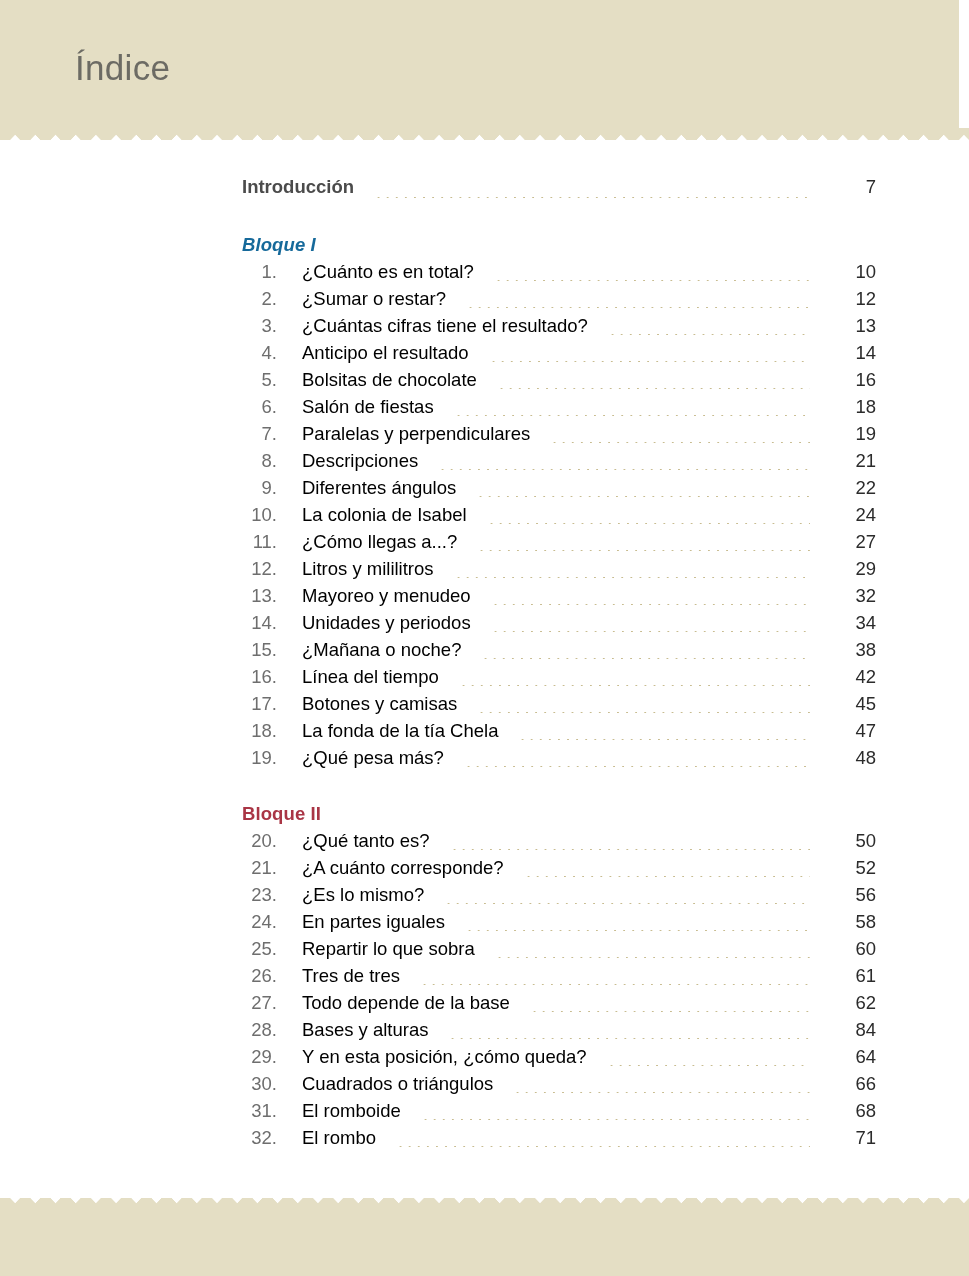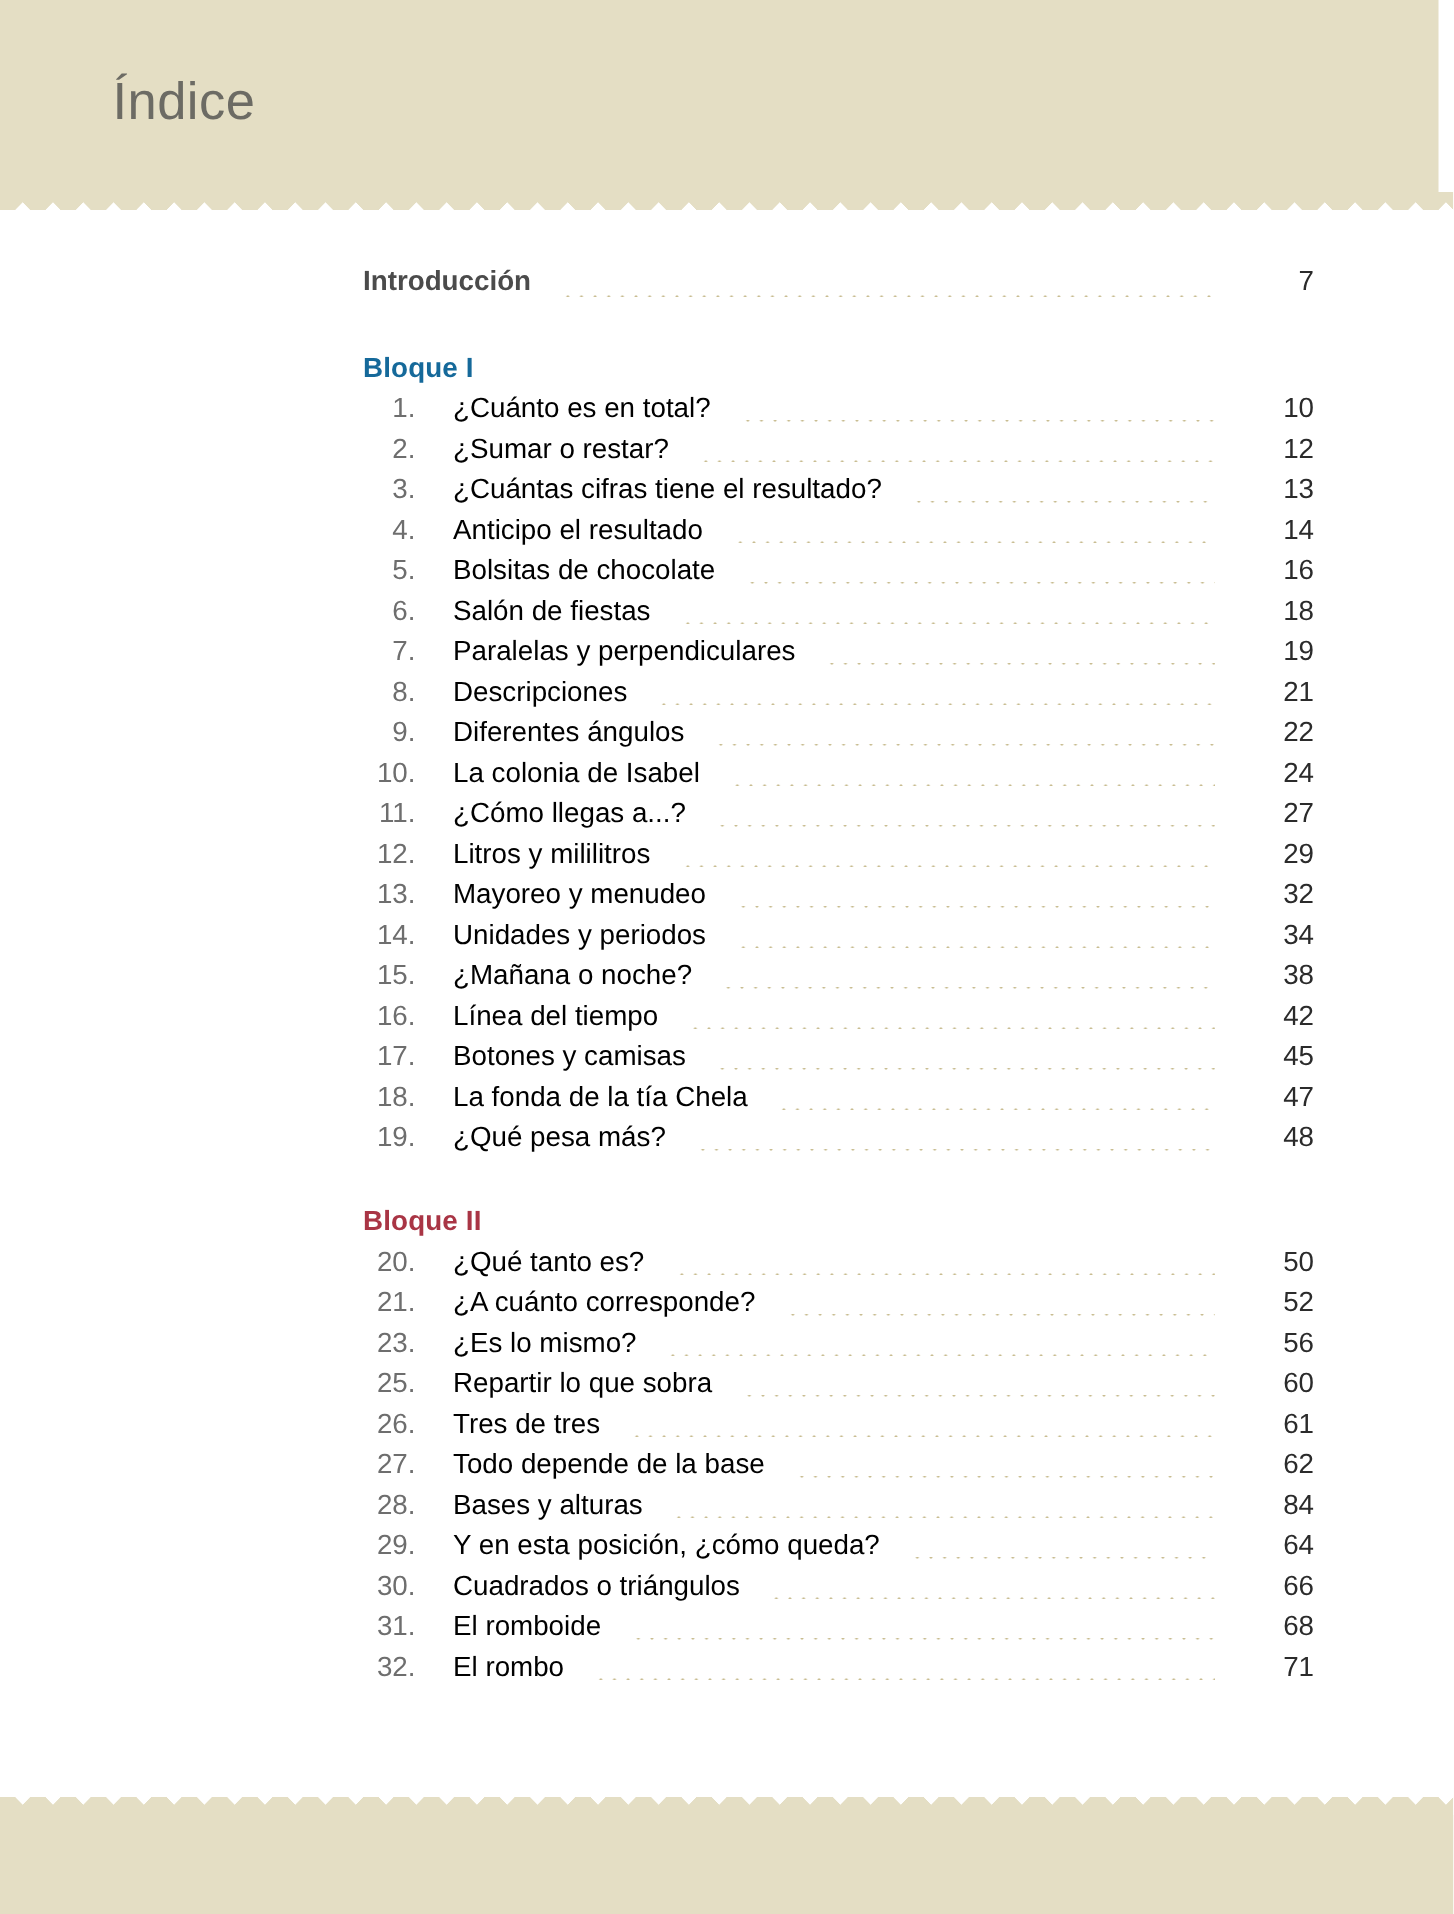--- a/index.html
+++ b/index.html
@@ -151,21 +151,21 @@
     font-size: 18.5px;
   }
 
   .block-head {
     font-size: 18.5px;
     font-weight: bold;
     height: 27px;
     line-height: 27px;
     letter-spacing: 0.1px;
   }
-  .block-head.blue { color: #15699a; }
+  .block-head.blue { color: #15699a; font-style: italic; }
   .block-head.red  { color: #a93545; }
   .gap-29 { height: 29px; }
 </style>
 </head>
 <body>
 
 <div class="header-band">
   <div class="page-title">Índice</div>
 </div>
 <div class="zig-top"></div>
@@ -313,20 +313,26 @@
     <div class="leader"></div>
     <div class="row-page">52</div>
   </div>
   <div class="toc-row">
     <div class="row-num">23.</div>
     <div class="row-title">¿Es lo mismo?</div>
     <div class="leader"></div>
     <div class="row-page">56</div>
   </div>
   <div class="toc-row">
+    <div class="row-num">24.</div>
+    <div class="row-title">En partes iguales</div>
+    <div class="leader"></div>
+    <div class="row-page">58</div>
+  </div>
+  <div class="toc-row">
     <div class="row-num">25.</div>
     <div class="row-title">Repartir lo que sobra</div>
     <div class="leader"></div>
     <div class="row-page">60</div>
   </div>
   <div class="toc-row">
     <div class="row-num">26.</div>
     <div class="row-title">Tres de tres</div>
     <div class="leader"></div>
     <div class="row-page">61</div>

